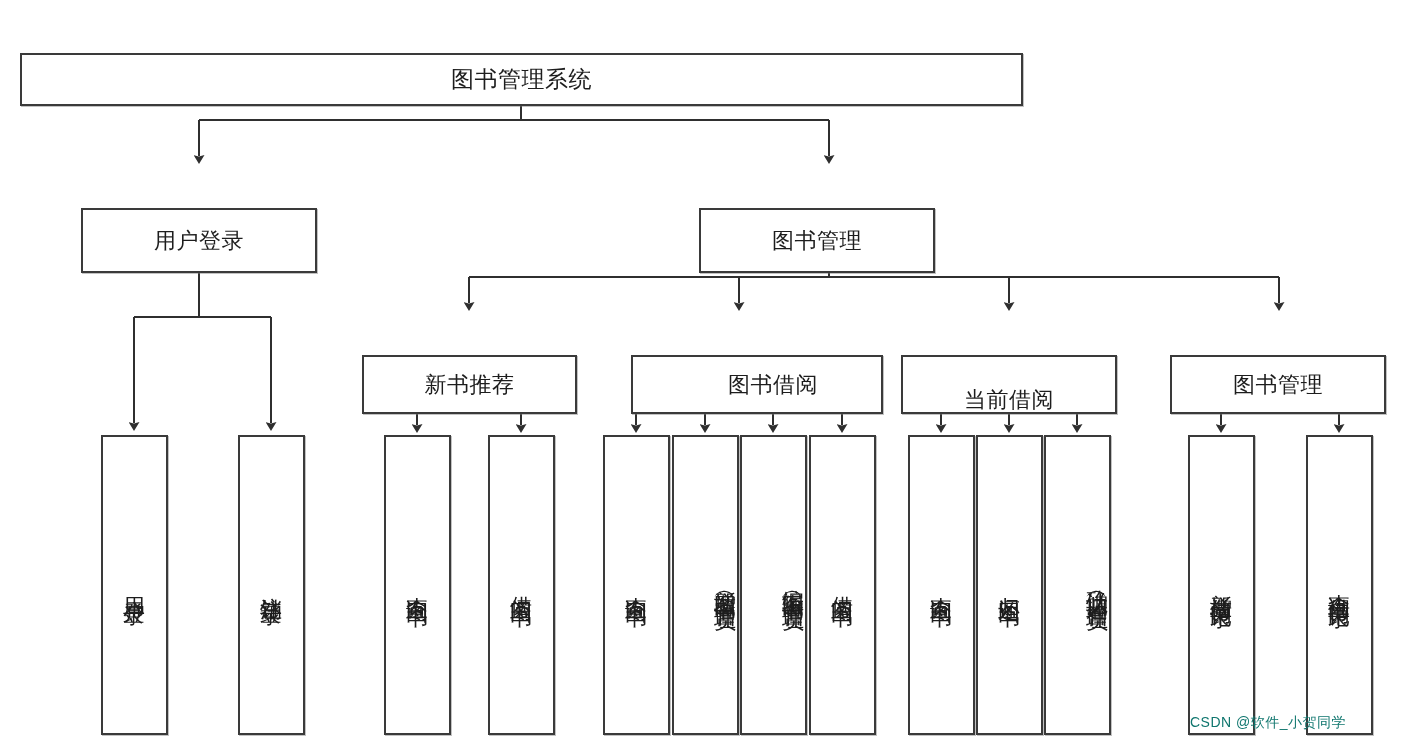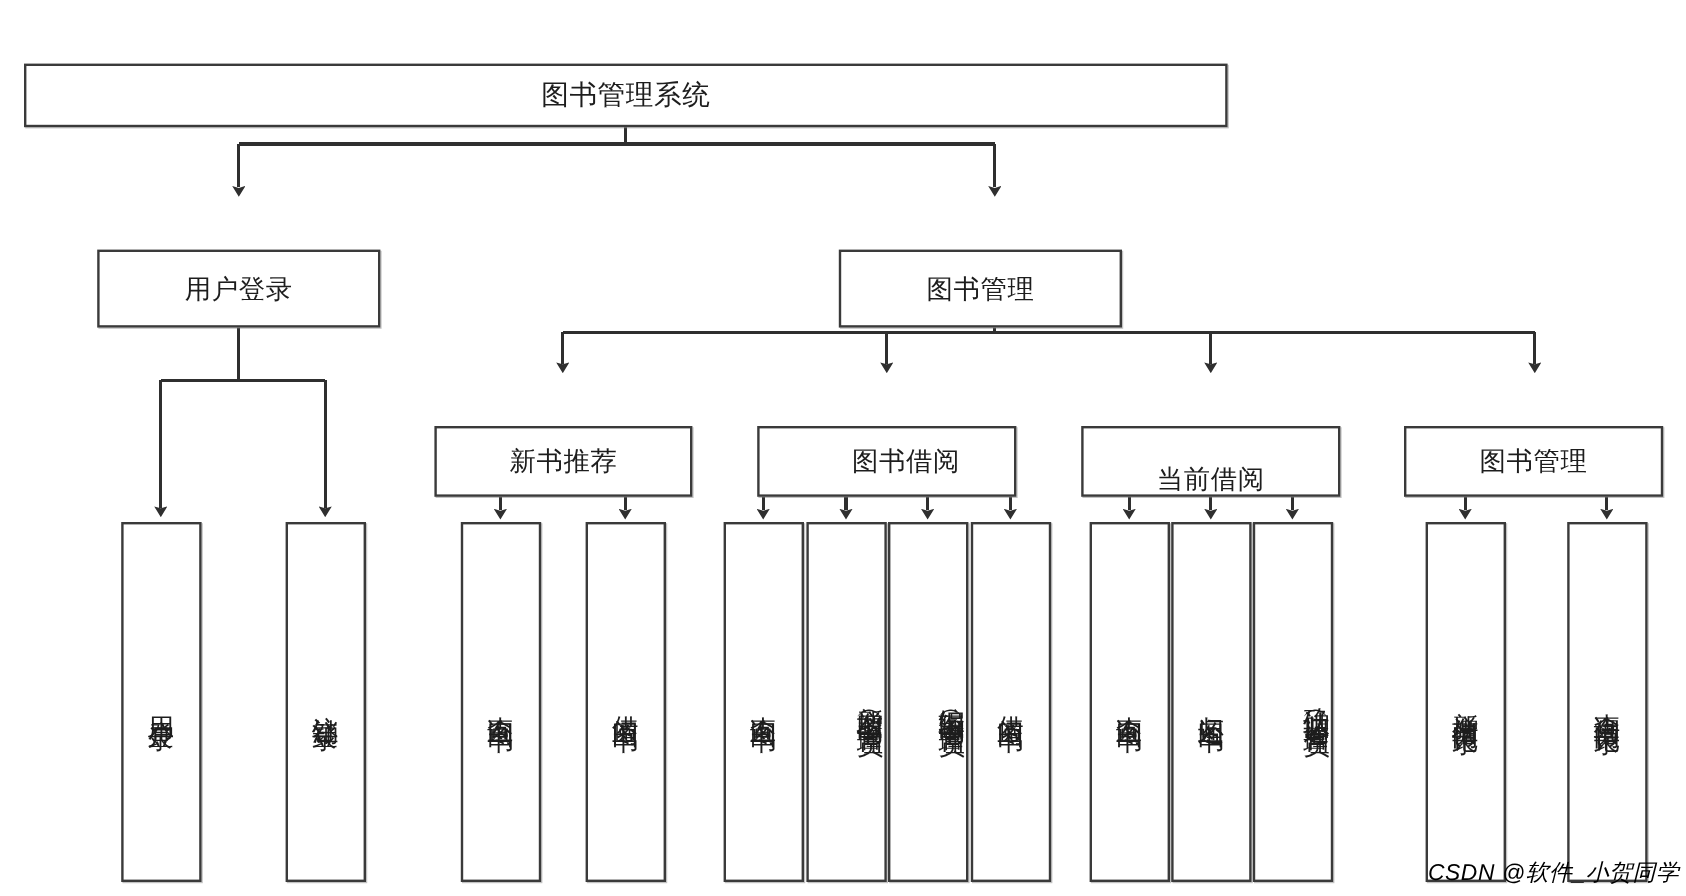--- a/index.html
+++ b/index.html
@@ -62,26 +62,25 @@
     justify-content: center;
   }
   .node-v .vtext {
     writing-mode: vertical-rl;
     text-orientation: upright;
   }
   .watermark {
     position: absolute;
     left: 1190px;
     top: 714px;
-    font-size: 19px;
-    color: #000000;
+    font-size: 14px;
+    color: #0f766e;
     white-space: nowrap;
     z-index: 3;
     letter-spacing: 0.5px;
-    font-style: italic;
   }
 </style>
 </head>
 <body>
 
 <div id="canvas">
 
   <svg id="edges" viewBox="0 0 1405 747" xmlns="http://www.w3.org/2000/svg">
     <defs>
       <marker id="arrow" markerWidth="9" markerHeight="11" refX="1" refY="5.5" orient="auto" markerUnits="userSpaceOnUse">
@@ -141,21 +140,21 @@
   </div>
 
   <div class="node node-h" style="left:699px; top:168px; width:236px; height:65px;">
     <span>图书管理</span>
   </div>
 
   <div class="node node-h" style="left:362px; top:315px; width:215px; height:59px;">
     <span>新书推荐</span>
   </div>
 
-  <div class="node node-h" style="left:631px; top:315px; width:216px; height:59px;padding-left:32px;">
+  <div class="node node-h" style="left:631px; top:315px; width:252px; height:59px;padding-left:32px;">
     <span>图书借阅</span>
   </div>
 
   <div class="node node-h" style="left:901px; top:315px; width:216px; height:59px;align-items:flex-end;">
     <span>当前借阅</span>
   </div>
 
   <div class="node node-h" style="left:1170px; top:315px; width:216px; height:59px;">
     <span>图书管理</span>
   </div>

